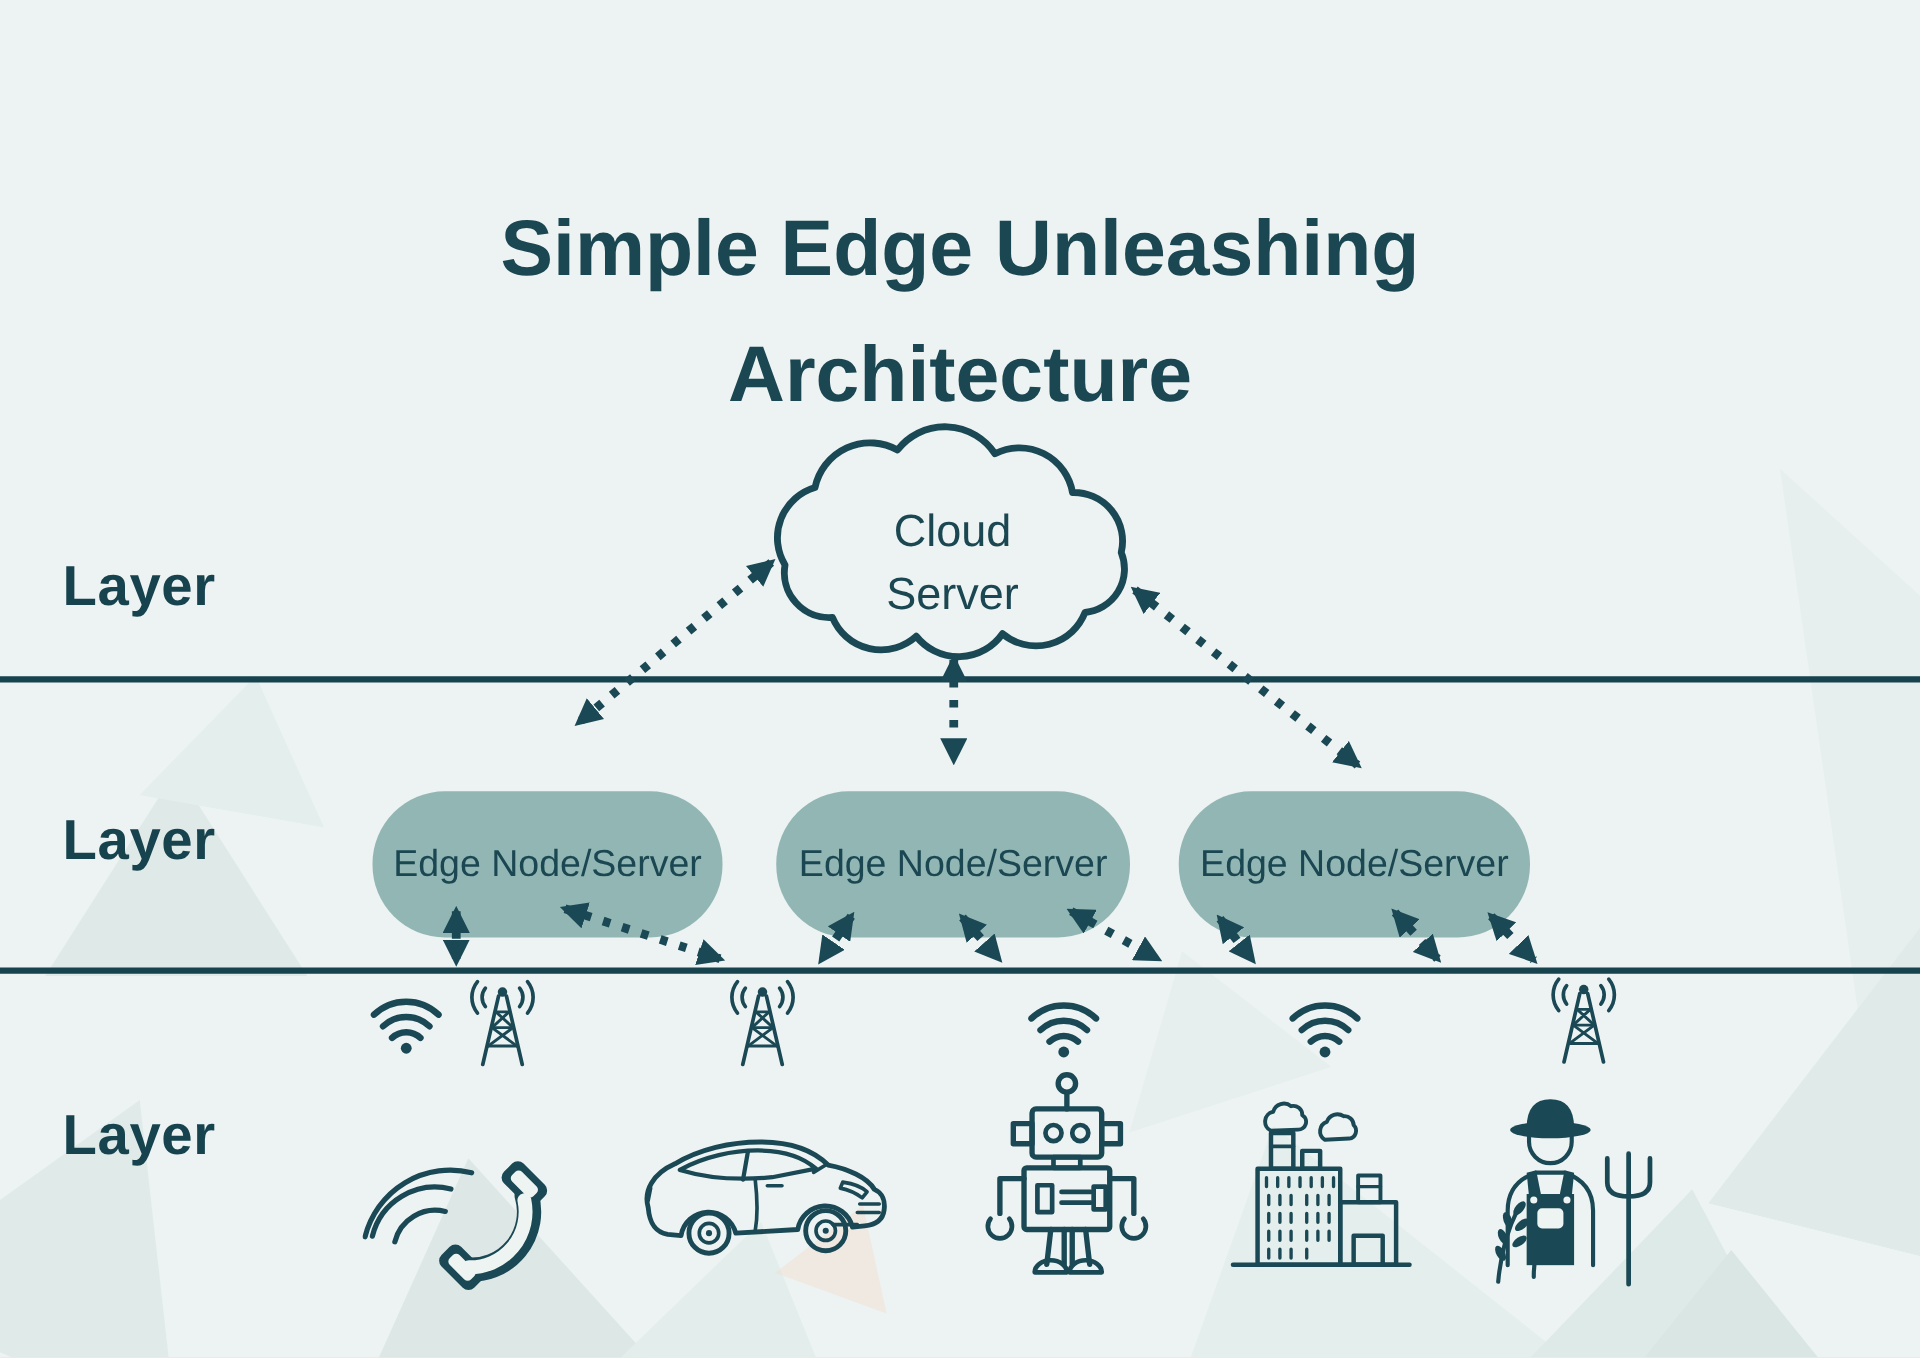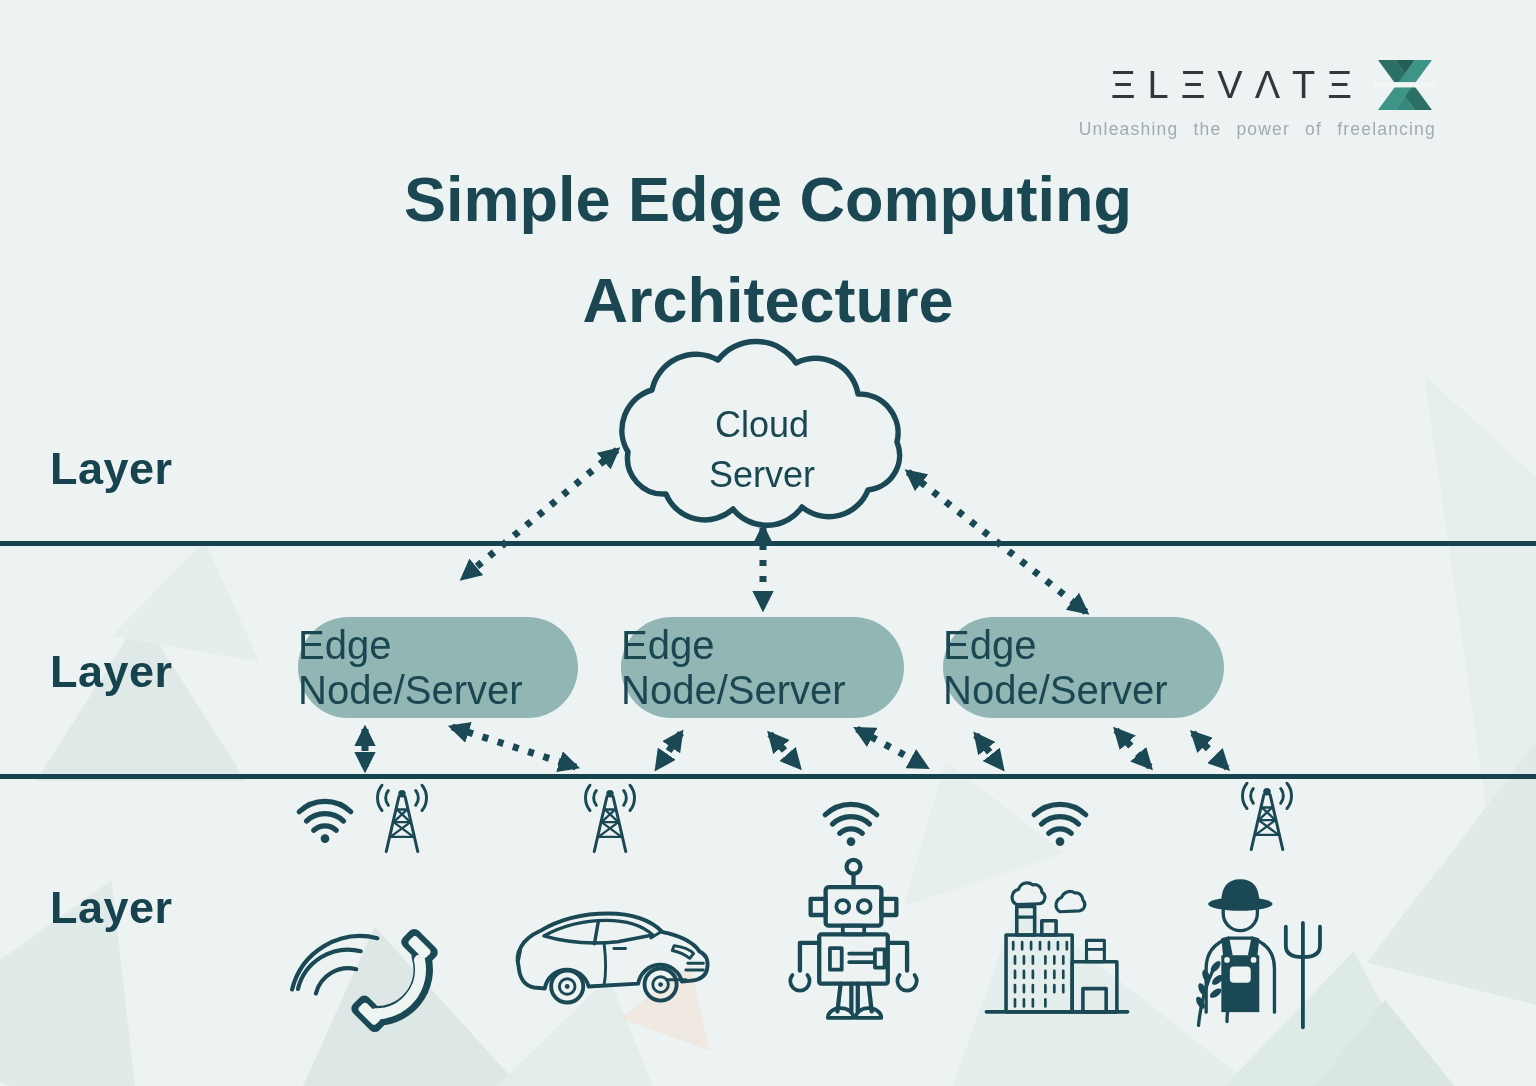--- a/index.html
+++ b/index.html
@@ -7,22 +7,22 @@
          background:#ecf3f2;font-family:"Liberation Sans",sans-serif;color:#1a4854;}
   .tri{position:absolute;clip-path:polygon(50% 0,0 100%,100% 100%);}
   .hline{position:absolute;left:0;width:1536px;height:5px;background:#16434e;}
   .layer-label{position:absolute;left:50px;font-size:45px;font-weight:700;color:#16434e;letter-spacing:.5px;}
   .title{position:absolute;top:149px;left:248px;width:1040px;text-align:center;
          font-size:63px;line-height:101px;font-weight:700;color:#1b4752;}
   .logo{position:absolute;top:58px;right:100px;width:380px;text-align:right;}
   .logo-row{display:flex;justify-content:flex-end;align-items:center;gap:10px;}
   .wordmark{font-size:38px;font-weight:500;letter-spacing:12px;color:#31373b;}
   .tagline{margin-top:7px;font-size:17.5px;color:#a2abad;letter-spacing:1.2px;word-spacing:9px;}
-  .node{position:absolute;top:617px;height:101px;border-radius:58px;background:#92b6b4;
-        display:flex;align-items:center;justify-content:center;font-size:40px;color:#1b4752;}
+  .node{position:absolute;top:633px;height:117px;border-radius:58px;background:#92b6b4;
+        display:flex;align-items:center;justify-content:center;font-size:30px;color:#1b4752;}
   .abs{position:absolute;}
   svg.ic *{stroke:#1a4854;fill:none;stroke-linecap:round;stroke-linejoin:round;}
   svg.ic .f{fill:#1a4854;stroke:none;}
   svg.ic .bgf{fill:#edf4f2;stroke:none;}
   svg.ic .bgs{stroke:#edf4f2;fill:none;}
   svg.ic text{stroke:none;fill:#1b4752;}
   .cloud-text{font-size:36px;font-family:"Liberation Sans",sans-serif;}
 </style>
 </head>
 <body>
@@ -35,35 +35,22 @@
   <div class="tri" style="left:430px;top:975px;width:310px;height:230px;background:#e3edeb;transform:rotate(12deg);"></div>
   <div class="tri" style="left:630px;top:962px;width:95px;height:75px;background:#f2dfd1;opacity:.5;transform:rotate(20deg);"></div>
   <div class="tri" style="left:845px;top:895px;width:430px;height:300px;background:#e4eeec;transform:rotate(-16deg);"></div>
   <div class="tri" style="left:1140px;top:950px;width:390px;height:270px;background:#deeae8;transform:rotate(8deg);"></div>
   <div class="tri" style="left:1370px;top:350px;width:310px;height:430px;background:#e6efee;transform:rotate(-28deg);"></div>
   <div class="tri" style="left:1400px;top:690px;width:270px;height:310px;background:#e0ebe9;transform:rotate(14deg);"></div>
   <div class="tri" style="left:880px;top:758px;width:170px;height:125px;background:#e6efee;transform:rotate(-18deg);"></div>
   <div class="tri" style="left:1280px;top:1000px;width:210px;height:130px;background:#d9e6e4;"></div>
   <div class="tri" style="left:120px;top:540px;width:150px;height:110px;background:#e4eeec;transform:rotate(10deg);"></div>
 
-  <div class="logo">
-    <div class="logo-row">
-      <span class="wordmark">ΞLΞVΛTΞ</span>
-      <svg width="62" height="54" viewBox="0 0 64 56">
-        <polygon points="4,2 22,2 60,54 42,54" fill="#2c7065"></polygon>
-        <polygon points="42,2 60,2 22,54 4,54" fill="#3f9488"></polygon>
-        <polygon points="22,2 32,16 42,2" fill="#245f56"></polygon>
-        <polygon points="22,54 32,40 42,54" fill="#35867b"></polygon>
-        <rect x="0" y="25" width="64" height="5.5" fill="#f2f7f6"></rect>
-      </svg>
-    </div>
-    <div class="tagline">Unleashing the power of freelancing</div>
-  </div>
-
-  <div class="title">Simple Edge Computing Architecture</div>
+
+  <div class="title">Simple Edge Unleashing Architecture</div>
 
   <div class="layer-label" style="top:443px;">Layer</div>
   <div class="layer-label" style="top:646px;">Layer</div>
   <div class="layer-label" style="top:882px;">Layer</div>
 
   <div class="hline" style="top:541px;"></div>
   <div class="hline" style="top:774px;"></div>
 
   <svg class="ic abs" style="left:560px;top:330px;" width="400" height="230" viewBox="560 330 400 230">
     <path d="M628,452 A42,42 0 0 1 652,390 A45,45 0 0 1 718,360 A48,48 0 0 1 796,363

